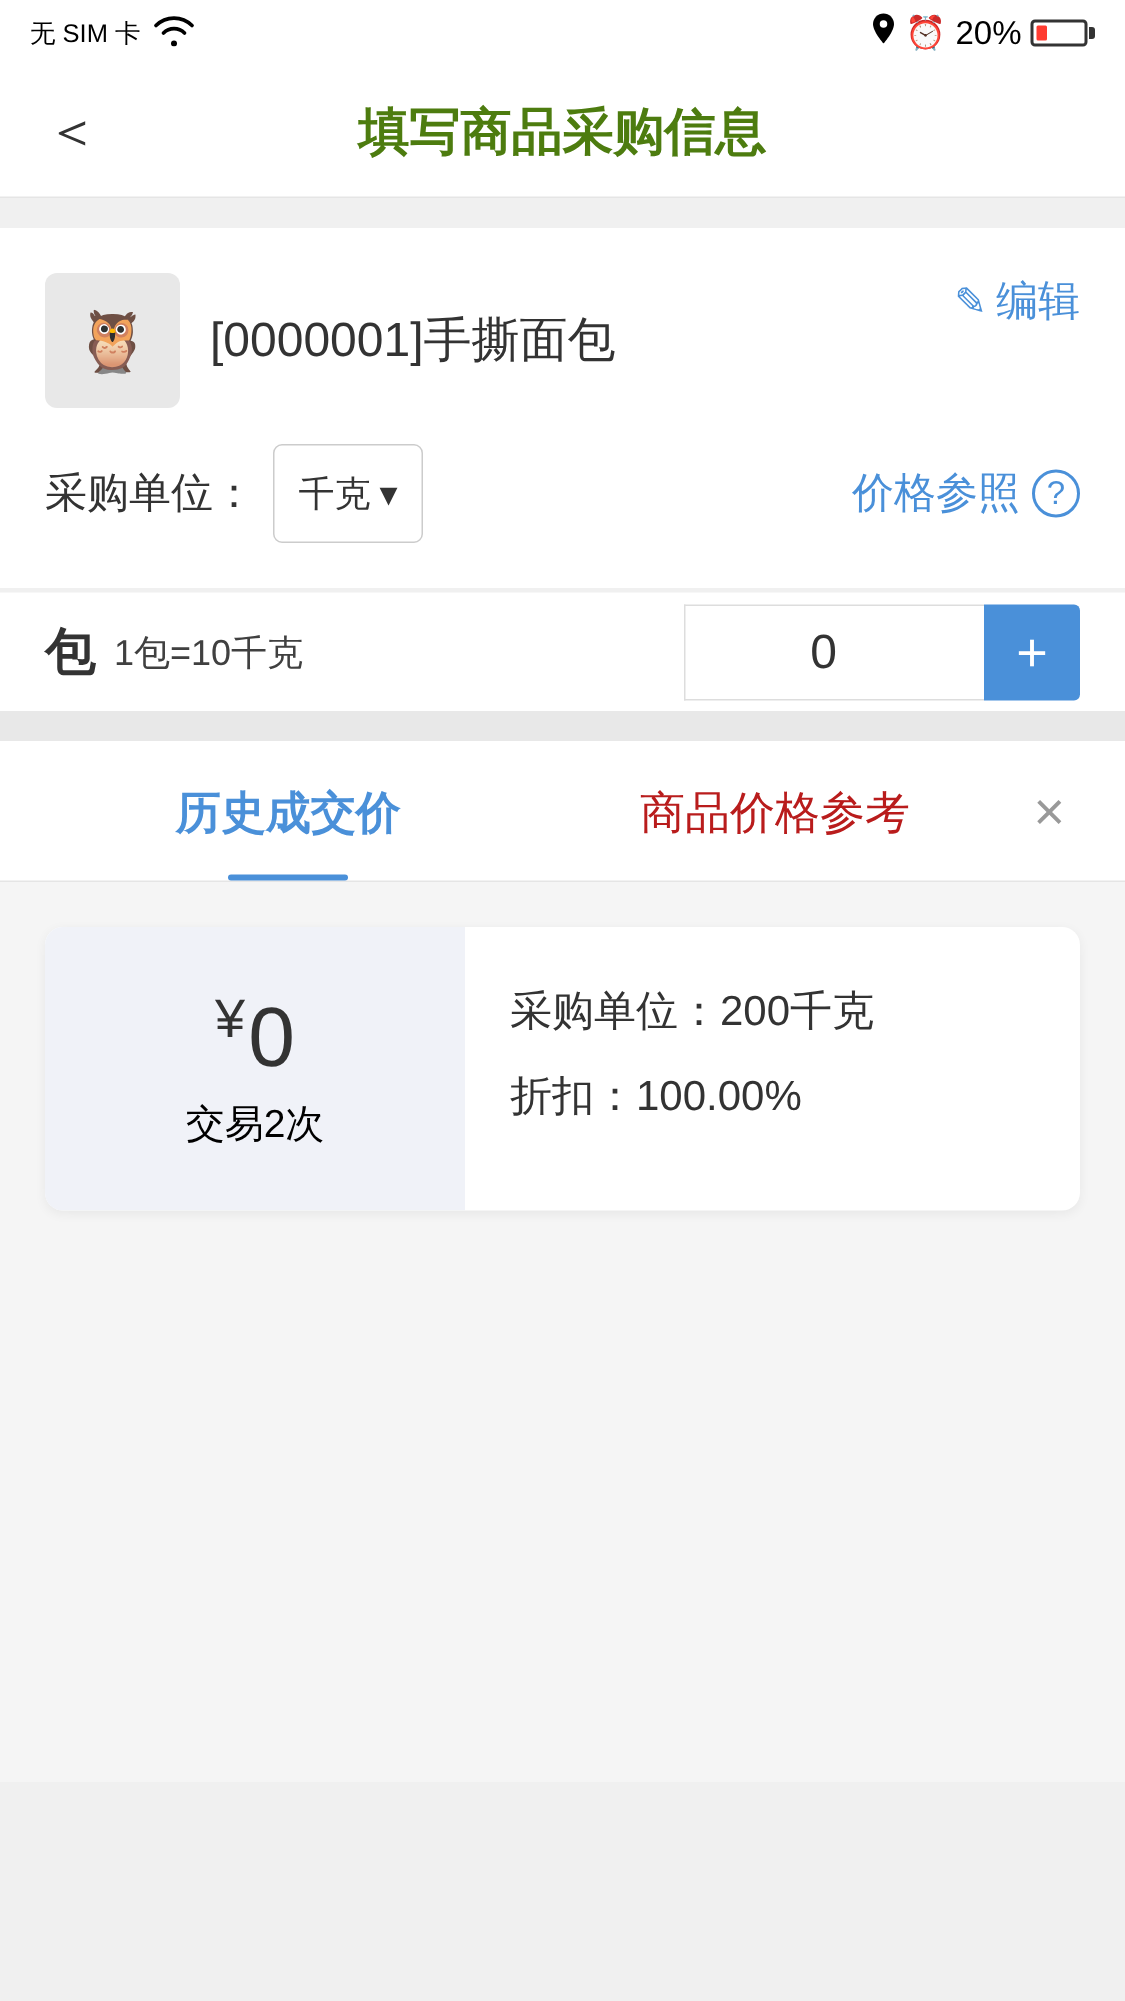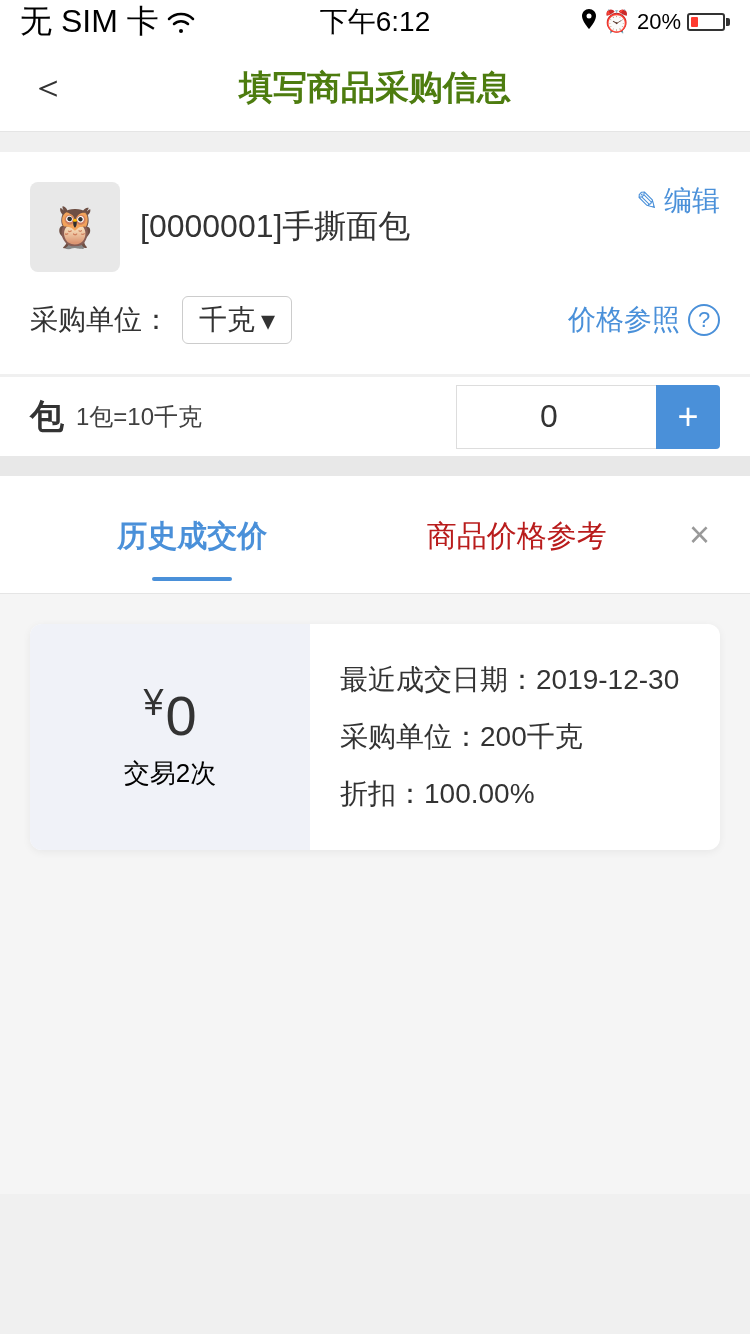--- a/index.html
+++ b/index.html
@@ -21,21 +21,21 @@
       align-items: center;
       justify-content: space-between;
       padding: 0 20px;
       font-size: 24px;
       color: #000;
     }
     .status-left {
       display: flex;
       align-items: center;
       gap: 8px;
-      font-size: 32px;
+      font-size: 17px;
     }
     .status-center {
       font-size: 28px;
       font-weight: 500;
       position: absolute;
       left: 50%;
       transform: translateX(-50%);
     }
     .status-right {
       display: flex;
@@ -156,22 +156,22 @@
     .unit-row {
       display: flex;
       align-items: center;
       gap: 12px;
       font-size: 28px;
       color: #333;
     }
     .unit-selector {
       border: 1px solid #ccc;
       border-radius: 6px;
-      padding: 4px 16px;
-      font-size: 28px;
+      padding: 16px 16px;
+      font-size: 24px;
       color: #333;
       display: flex;
       align-items: center;
       gap: 6px;
       cursor: pointer;
       font-family: Liberation Serif, serif;
     }
     .price-ref {
       color: #4a90d9;
       font-size: 28px;
@@ -252,21 +252,21 @@
       height: 20px;
       background: #e8e8e8;
     }
 
     
     .tabs-container {
       background: #fff;
       display: flex;
       align-items: center;
       border-bottom: 1px solid #e5e5e5;
-      padding: 12px 30px;
+      padding: 0 30px;
       position: relative;
     }
     .tab-item {
       flex: 1;
       text-align: center;
       padding: 28px 0 24px;
       font-size: 30px;
       color: #b91c1c;
       cursor: pointer;
       position: relative;
@@ -362,21 +362,20 @@
   <div class="status-left">
     <span>无 SIM 卡</span>
     <span>
       <svg width="28" height="22" viewBox="0 0 28 22">
         <path d="M14 18a2 2 0 1 1 0 4 2 2 0 0 1 0-4z" fill="#000"></path>
         <path d="M7 13a10 10 0 0 1 14 0" fill="none" stroke="#000" stroke-width="2.5" stroke-linecap="round"></path>
         <path d="M2 8a17 17 0 0 1 24 0" fill="none" stroke="#000" stroke-width="2.5" stroke-linecap="round"></path>
       </svg>
     </span>
   </div>
-  <div class="status-center">下午6:12</div>
   <div class="status-right">
     <span>
       <svg width="18" height="22" viewBox="0 0 18 22" fill="none">
         <path d="M9 1C5.13 1 2 4.13 2 8c0 5.25 7 13 7 13s7-7.75 7-13c0-3.87-3.13-7-7-7z" fill="#000"></path>
         <circle cx="9" cy="8" r="2.5" fill="#fff"></circle>
       </svg>
     </span>
     <span>⏰</span>
     <span>20%</span>
     <span class="battery-icon">
@@ -449,23 +448,20 @@
 <div class="content-area">
   <div class="transaction-card">
     <div class="transaction-left">
       <div class="transaction-price">
         <span class="currency">¥</span><span>0</span>
       </div>
       <div class="transaction-count">交易2次</div>
     </div>
     <div class="transaction-right">
       <div class="detail-row">
-        <span class="detail-label">最近成交日期：</span><span class="detail-value">2019-12-30</span>
-      </div>
-      <div class="detail-row">
         <span class="detail-label">采购单位：</span><span class="detail-value">200千克</span>
       </div>
       <div class="detail-row">
         <span class="detail-label">折扣：</span><span class="detail-value">100.00%</span>
       </div>
     </div>
   </div>
 </div>
 
 </body></html>

